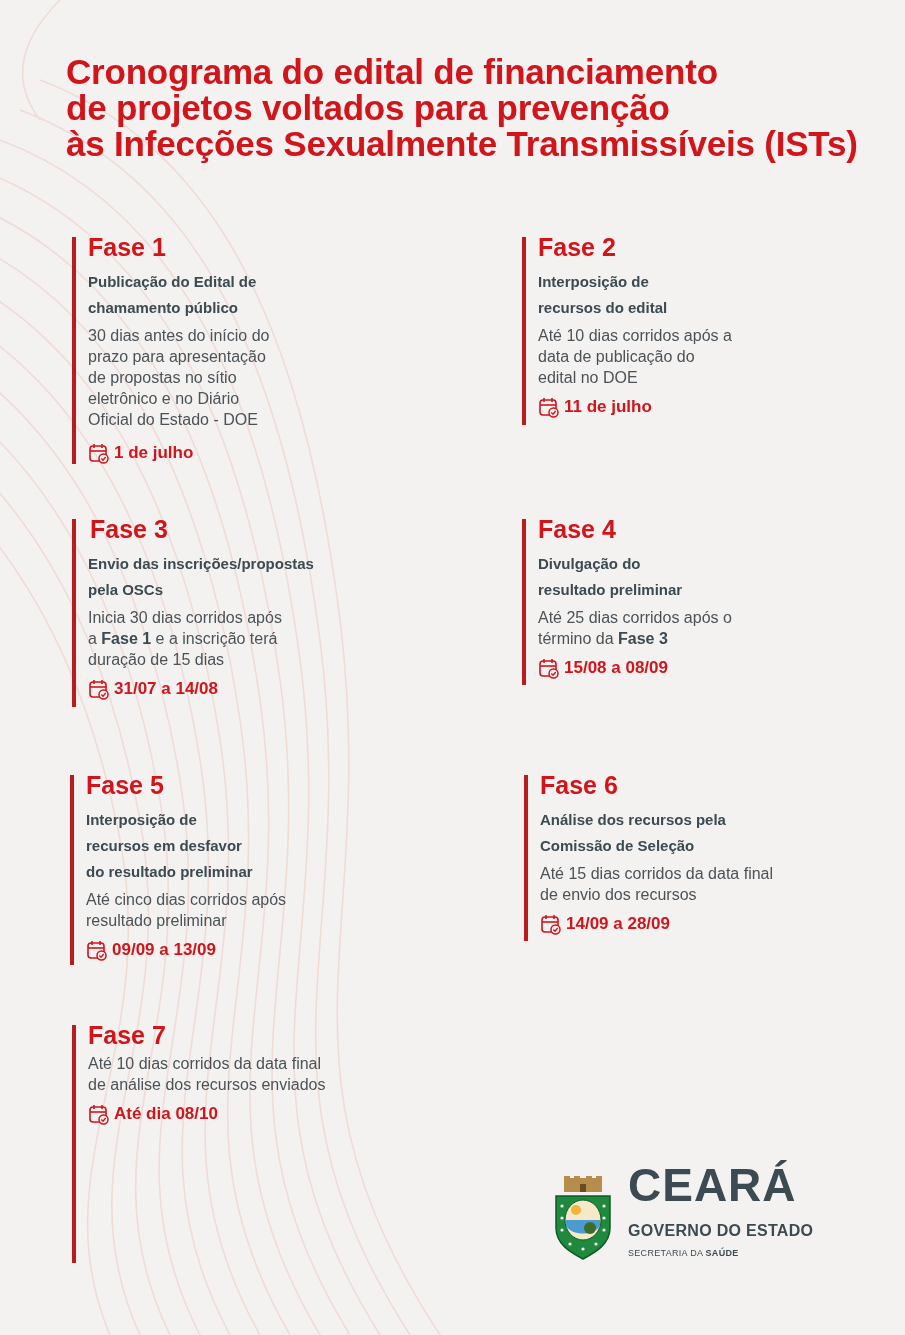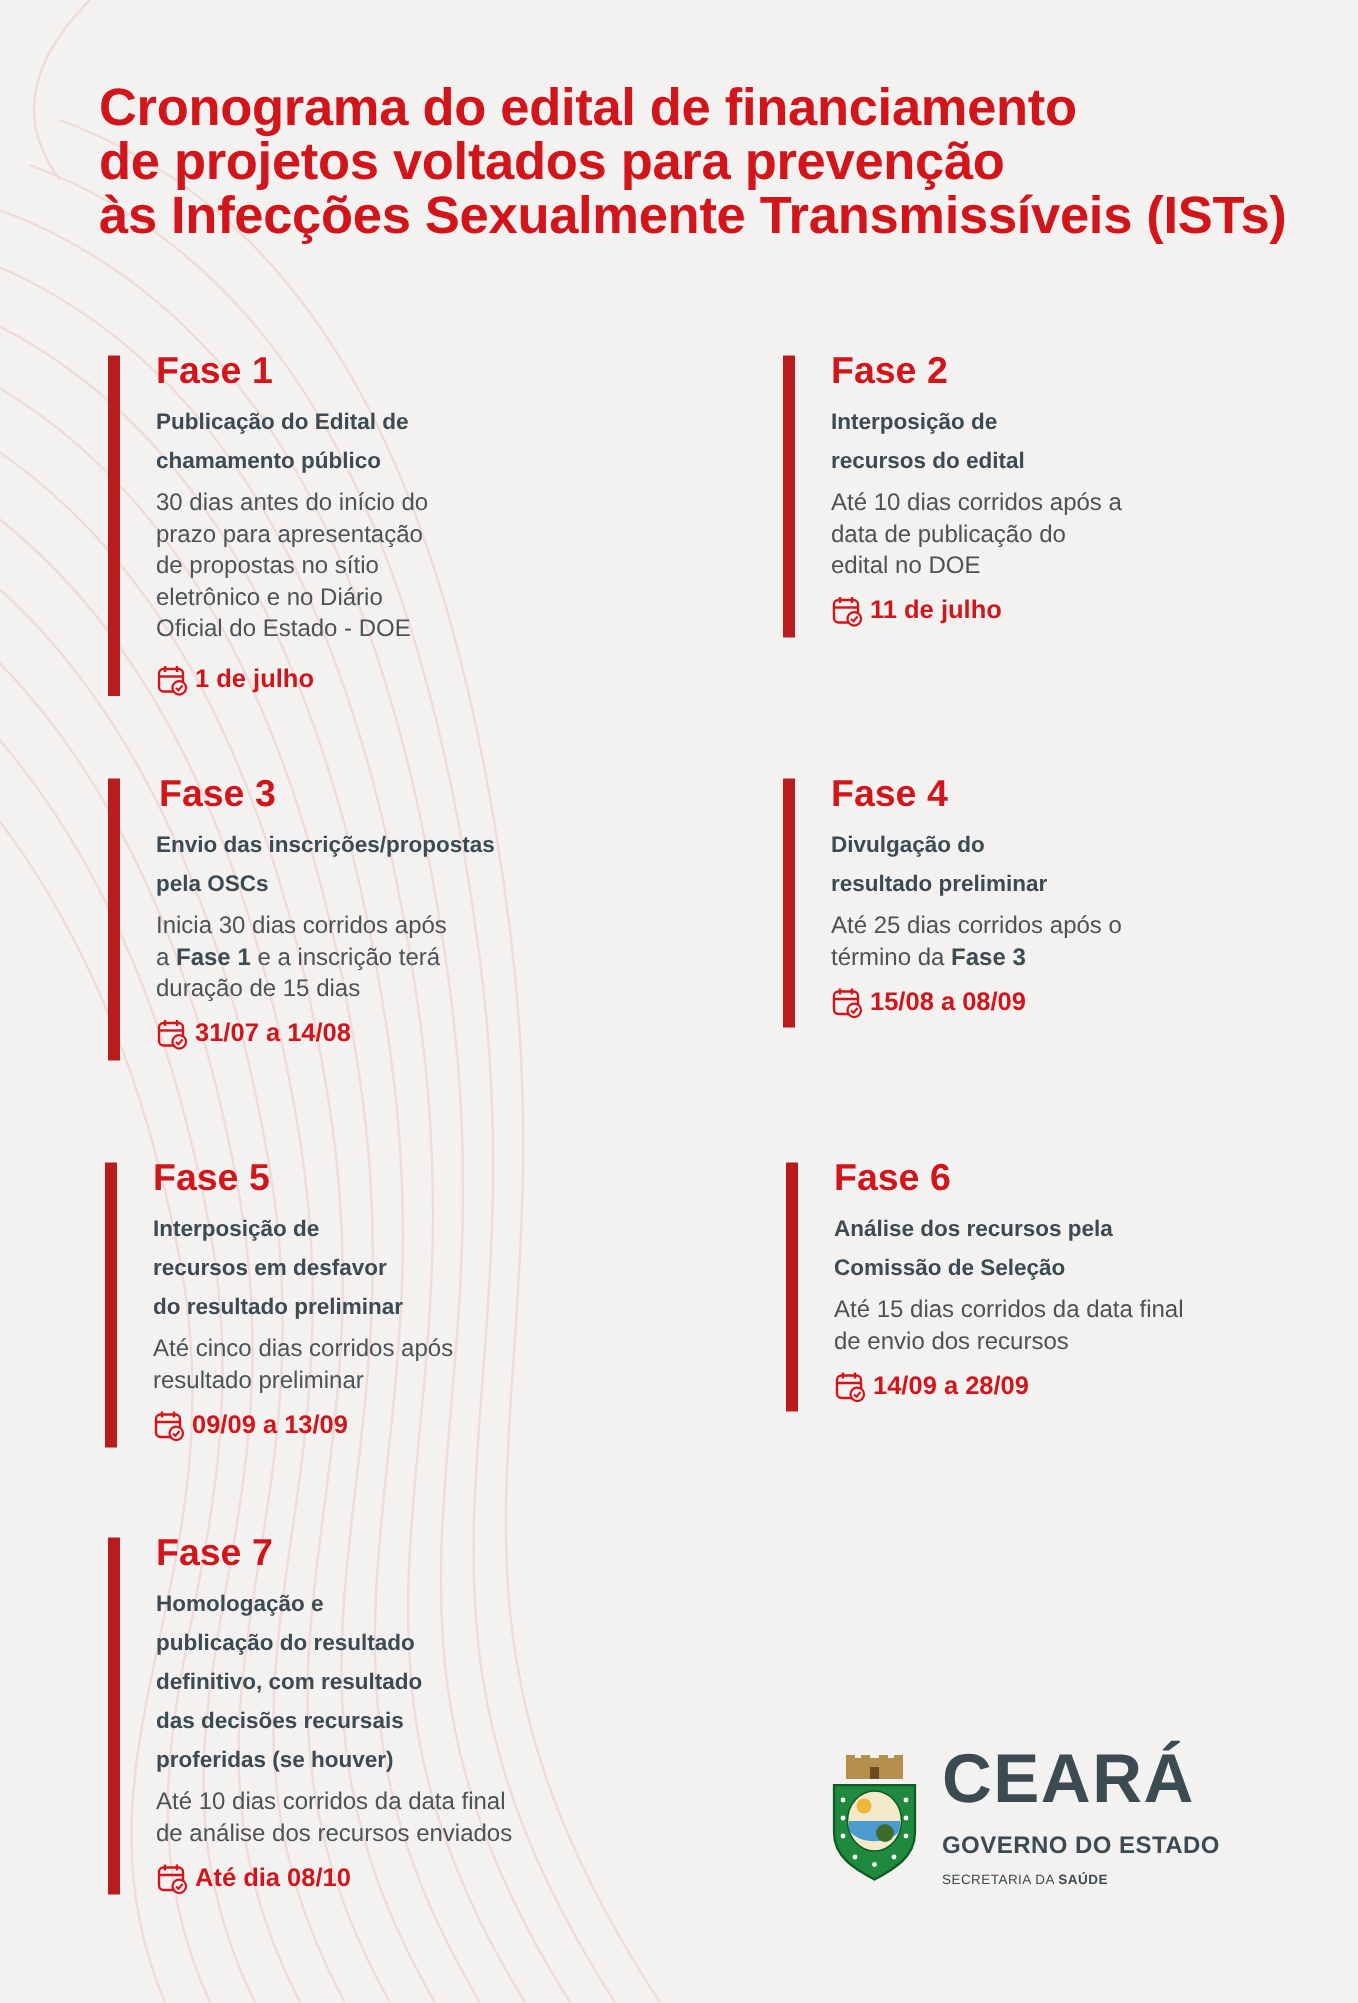--- a/index.html
+++ b/index.html
@@ -1,29 +1,29 @@
 <!DOCTYPE html>
 <html><head>
 <meta charset="utf-8">
 <style>
   html,body{margin:0;padding:0;}
   body{width:905px;height:1335px;background:#f3f2f1;position:relative;overflow:hidden;font-family:"Liberation Sans",sans-serif;}
   .bg-waves{position:absolute;left:0;top:0;width:905px;height:1335px;}
   .title{position:absolute;left:66px;top:54px;color:#d2141b;font-weight:bold;font-size:35px;line-height:36px;letter-spacing:-0.2px;}
   .title div{white-space:nowrap;}
-  .phase{position:absolute;border-left:8px solid #b91c1c;padding-left:24px;}
+  .phase{position:absolute;border-left:4px solid #b91c1c;padding-left:12px;}
   .phase-label{color:#d2141b;font-weight:bold;font-size:25px;line-height:28px;margin-top:-4px;}
   .phase-title{color:#3c4a52;font-weight:bold;font-size:15px;line-height:26px;margin-top:8px;}
   .phase-title div{white-space:nowrap;}
   .phase-desc{color:#4c5256;font-size:16px;line-height:21px;margin-top:4px;}
   .phase-desc div{white-space:nowrap;}
   .phase-desc b{color:#3c4a52;}
   .phase-date{display:flex;align-items:center;margin-top:8px;color:#d2141b;font-weight:bold;font-size:17px;line-height:22px;}
   .phase-date svg{margin-right:4px;}
-  .logo{position:absolute;left:552px;top:1163px;display:flex;align-items:center;}
+  .logo{position:absolute;left:552px;top:1163px;display:flex;align-items:flex-end;}
   .logo-text{margin-left:14px;color:#3c4a52;}
   .logo-main{font-weight:bold;font-size:46px;line-height:44px;letter-spacing:1px;}
   .logo-sub{font-weight:bold;font-size:16px;line-height:18px;letter-spacing:0.3px;margin-top:15px;}
   .logo-sec{font-size:9px;line-height:14px;margin-top:6px;letter-spacing:0.3px;}
   .logo-sec b{font-weight:bold;}
 </style>
 </head>
 <body>
 
 <svg class="bg-waves" viewBox="0 0 905 1335" xmlns="http://www.w3.org/2000/svg">
@@ -189,27 +189,20 @@
         <line x1="14" y1="2" x2="14" y2="6" stroke="#d2141b" stroke-width="1.6"></line>
         <circle cx="15.5" cy="16.5" r="4.5" fill="#f3f2f1" stroke="#d2141b" stroke-width="1.5"></circle>
         <path d="M13.3 16.6 L15 18.2 L17.7 15" fill="none" stroke="#d2141b" stroke-width="1.4"></path>
       </svg>
     <span>14/09 a 28/09</span>
   </div>
 </div>
 
 <div class="phase" style="left:72px;top:1025px;height:238px;">
   <div class="phase-label">Fase 7</div>
-  <div class="phase-title">
-    <div>Homologação e</div>
-    <div>publicação do resultado</div>
-    <div>definitivo, com resultado</div>
-    <div>das decisões recursais</div>
-    <div>proferidas (se houver)</div>
-  </div>
   <div class="phase-desc">
     <div>Até 10 dias corridos da data final</div>
     <div>de análise dos recursos enviados</div>
   </div>
   <div class="phase-date">
     <svg width="22" height="22" viewBox="0 0 22 22">
         <rect x="2" y="4" width="16" height="15" rx="3" fill="none" stroke="#d2141b" stroke-width="1.6"></rect>
         <line x1="2" y1="9" x2="18" y2="9" stroke="#d2141b" stroke-width="1.6"></line>
         <line x1="6" y1="2" x2="6" y2="6" stroke="#d2141b" stroke-width="1.6"></line>
         <line x1="14" y1="2" x2="14" y2="6" stroke="#d2141b" stroke-width="1.6"></line>

